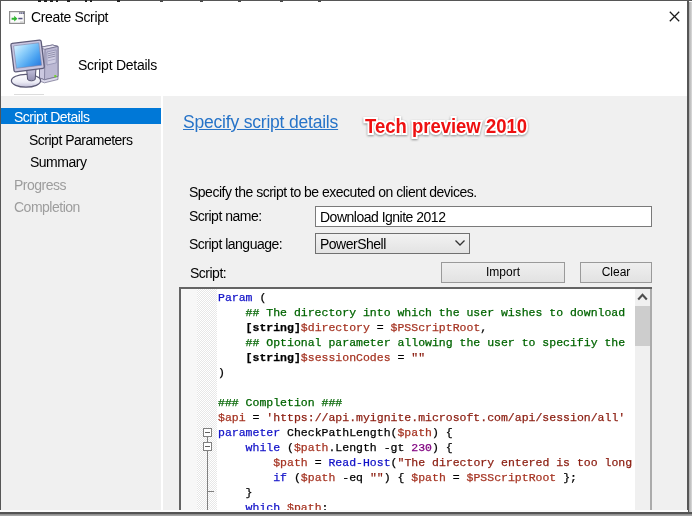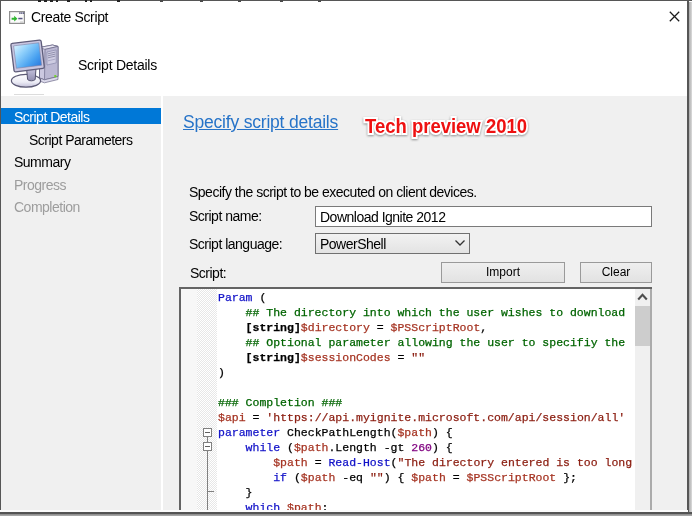--- a/index.html
+++ b/index.html
@@ -12,21 +12,21 @@
 
 <div class="abs" style="left:1px;top:96px;width:687px;height:415px;background:#f0f0f0;"></div>
 
 <div class="abs" style="left:161px;top:96px;width:2px;height:415px;background:#ffffff;"></div>
 
 <div class="abs" style="left:14px;top:93.5px;width:30px;height:1.5px;background:#dcdcdc;"></div>
 
 <div class="abs" style="left:1px;top:108px;width:160px;height:16px;background:#0078d7;"></div>
 <div class="abs t12" style="left:14px;top:110px;color:#fff;">Script Details</div>
 <div class="abs t12" style="left:29px;top:133px;">Script Parameters</div>
-<div class="abs t12" style="left:14px;top:155px;text-align:right;">Summary</div>
+<div class="abs t12" style="left:30px;top:155px;text-align:right;">Summary</div>
 <div class="abs t12" style="left:14px;top:178px;color:#9d9d9d;">Progress</div>
 <div class="abs t12" style="left:14px;top:200px;color:#9d9d9d;">Completion</div>
 
 <div class="abs" style="left:183px;top:113px;font-size:17.5px;line-height:19px;letter-spacing:-0.2px;color:#2673c8;text-decoration:underline;">Specify script details</div>
 
 <svg class="abs" style="left:355px;top:105px;" width="190" height="42" viewBox="0 0 190 42">
   <text x="10" y="28" textLength="162" lengthAdjust="spacingAndGlyphs" font-family="Liberation Sans, sans-serif" font-size="20.5" font-weight="bold" fill="#ee1111" stroke="#ffffff" stroke-width="4" paint-order="stroke" style="filter:drop-shadow(0px 1px 1px rgba(120,120,120,0.8));">Tech preview 2010</text>
 </svg>
 
 <div class="abs t12" style="left:189px;top:185.3px;">Specify the script to be executed on client devices.</div>
@@ -56,21 +56,21 @@
   font-family:'Liberation Mono',monospace;font-size:11.5px;line-height:15.05px;color:#000;-webkit-text-stroke:0.25px currentColor;"><span class="kw">Param</span> (
     <span class="cm">## The directory into which the user wishes to download</span>
     <span class="ty">[string]</span><span class="vr">$directory</span> = <span class="vr">$PSScriptRoot</span>,
     <span class="cm">## Optional parameter allowing the user to specifiy the</span>
     <span class="ty">[string]</span><span class="vr">$sessionCodes</span> = <span class="st">""</span>
 )
 
 <span class="cm">### Completion ###</span>
 <span class="vr">$api</span> = <span class="st">'https://api.myignite.microsoft.com/api/session/all'</span>
 <span class="kw">parameter</span> CheckPathLength(<span class="vr">$path</span>) {
-    <span class="kw">while</span> (<span class="vr">$path</span>.Length -gt <span class="nu">260</span>) {
+    <span class="kw">while</span> (<span class="vr">$path</span>.Length -gt <span class="nu">230</span>) {
         <span class="vr">$path</span> = <span class="kw">Read-Host</span>(<span class="st">"The directory entered is too long</span>
         <span class="kw">if</span> (<span class="vr">$path</span> -eq <span class="st">""</span>) { <span class="vr">$path</span> = <span class="vr">$PSScriptRoot</span> };
     }
     <span class="kw">which</span> <span class="vr">$path</span>;</pre>
 <style>
 .kw{color:#1111c8;} .cm{color:#006400;} .vr{color:#a63524;} .st{color:#8b1d10;}
 .nu{color:#800080;} .ty{color:#000;font-weight:bold;}
 </style>
 
 <div class="abs" style="left:203px;top:428px;width:9px;height:9px;background:#fff;border:1px solid #808080;box-sizing:border-box;"></div>

